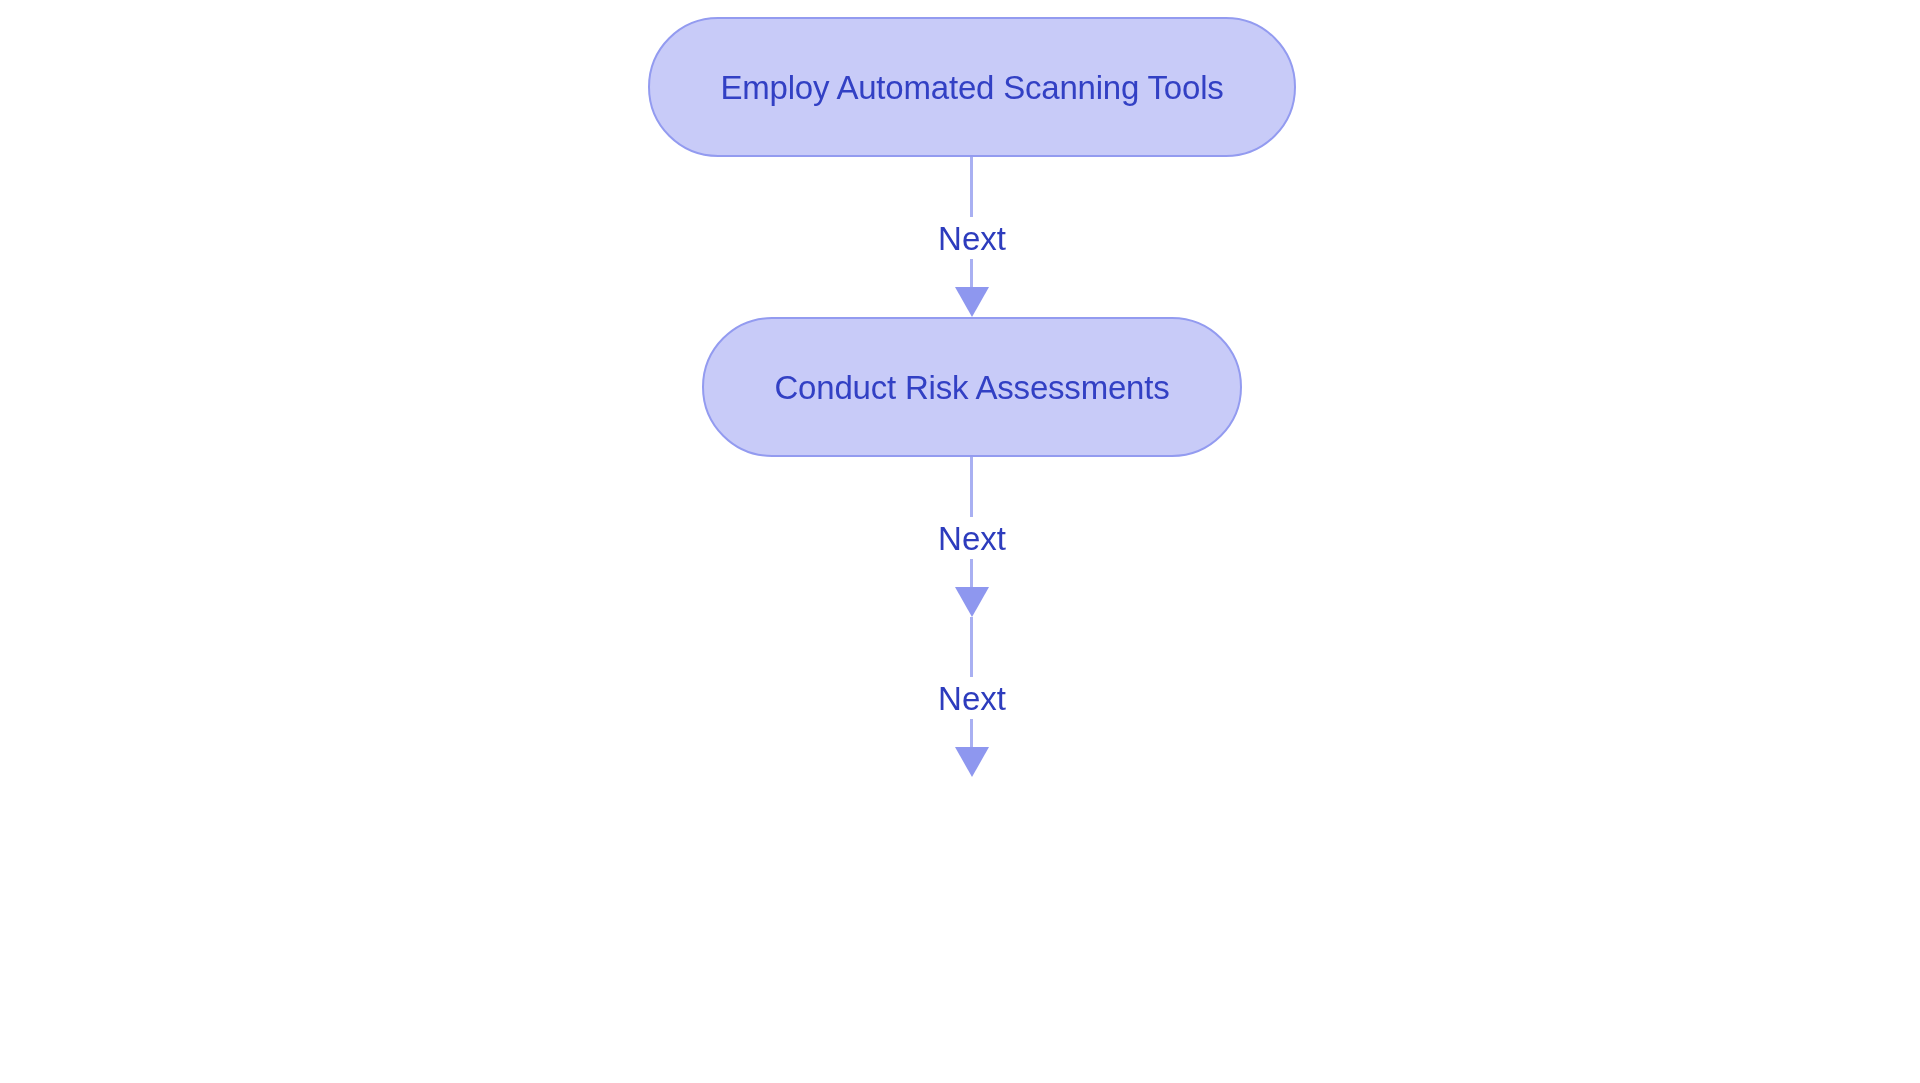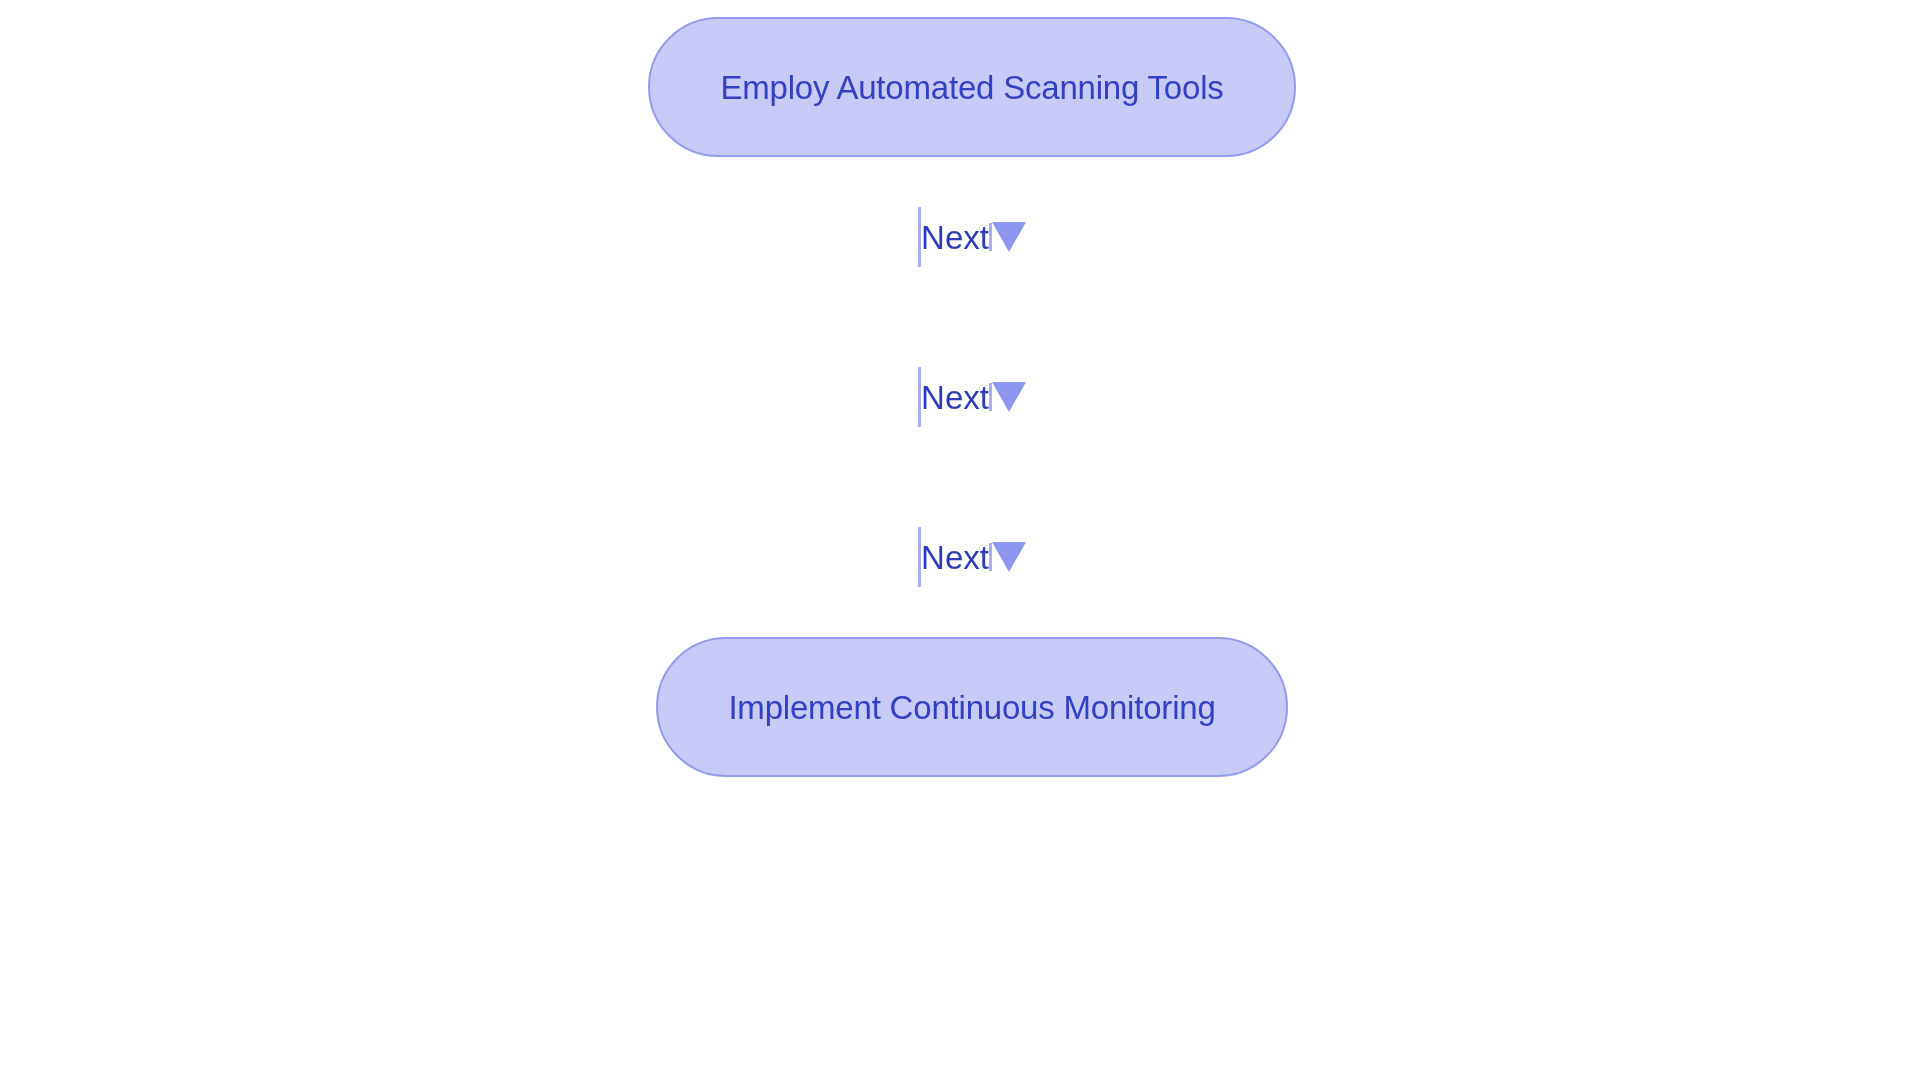--- a/index.html
+++ b/index.html
@@ -43,21 +43,21 @@
   }
   .node-label {
     font-size: 33px;
     line-height: 1;
     white-space: nowrap;
     letter-spacing: -0.2px;
   }
   .edge {
     height: 160px;
     display: flex;
-    flex-direction: row;
+    flex-direction: column;
     align-items: center;
     flex: 0 0 auto;
   }
   .edge-line {
     width: 3px;
     background: var(--edge-line);
   }
   .edge-line.seg-top { height: 60px; }
   .edge-line.seg-bottom { height: 28px; }
   .edge-label {
@@ -86,33 +86,33 @@
     <span class="node-label">Employ Automated Scanning Tools</span>
   </div>
 
   <div class="edge">
     <div class="edge-line seg-top"></div>
     <div class="edge-label">Next</div>
     <div class="edge-line seg-bottom"></div>
     <div class="arrowhead"></div>
   </div>
 
+  <div class="node">
+    <span class="node-label">Conduct Risk Assessments</span>
+  </div>
 
   <div class="edge">
     <div class="edge-line seg-top"></div>
     <div class="edge-label">Next</div>
     <div class="edge-line seg-bottom"></div>
     <div class="arrowhead"></div>
   </div>
 
 
   <div class="edge">
     <div class="edge-line seg-top"></div>
     <div class="edge-label">Next</div>
     <div class="edge-line seg-bottom"></div>
     <div class="arrowhead"></div>
   </div>
 
-  <div class="node">
-    <span class="node-label">Implement Continuous Monitoring</span>
-  </div>
 
 </div>
 
 </body></html>

